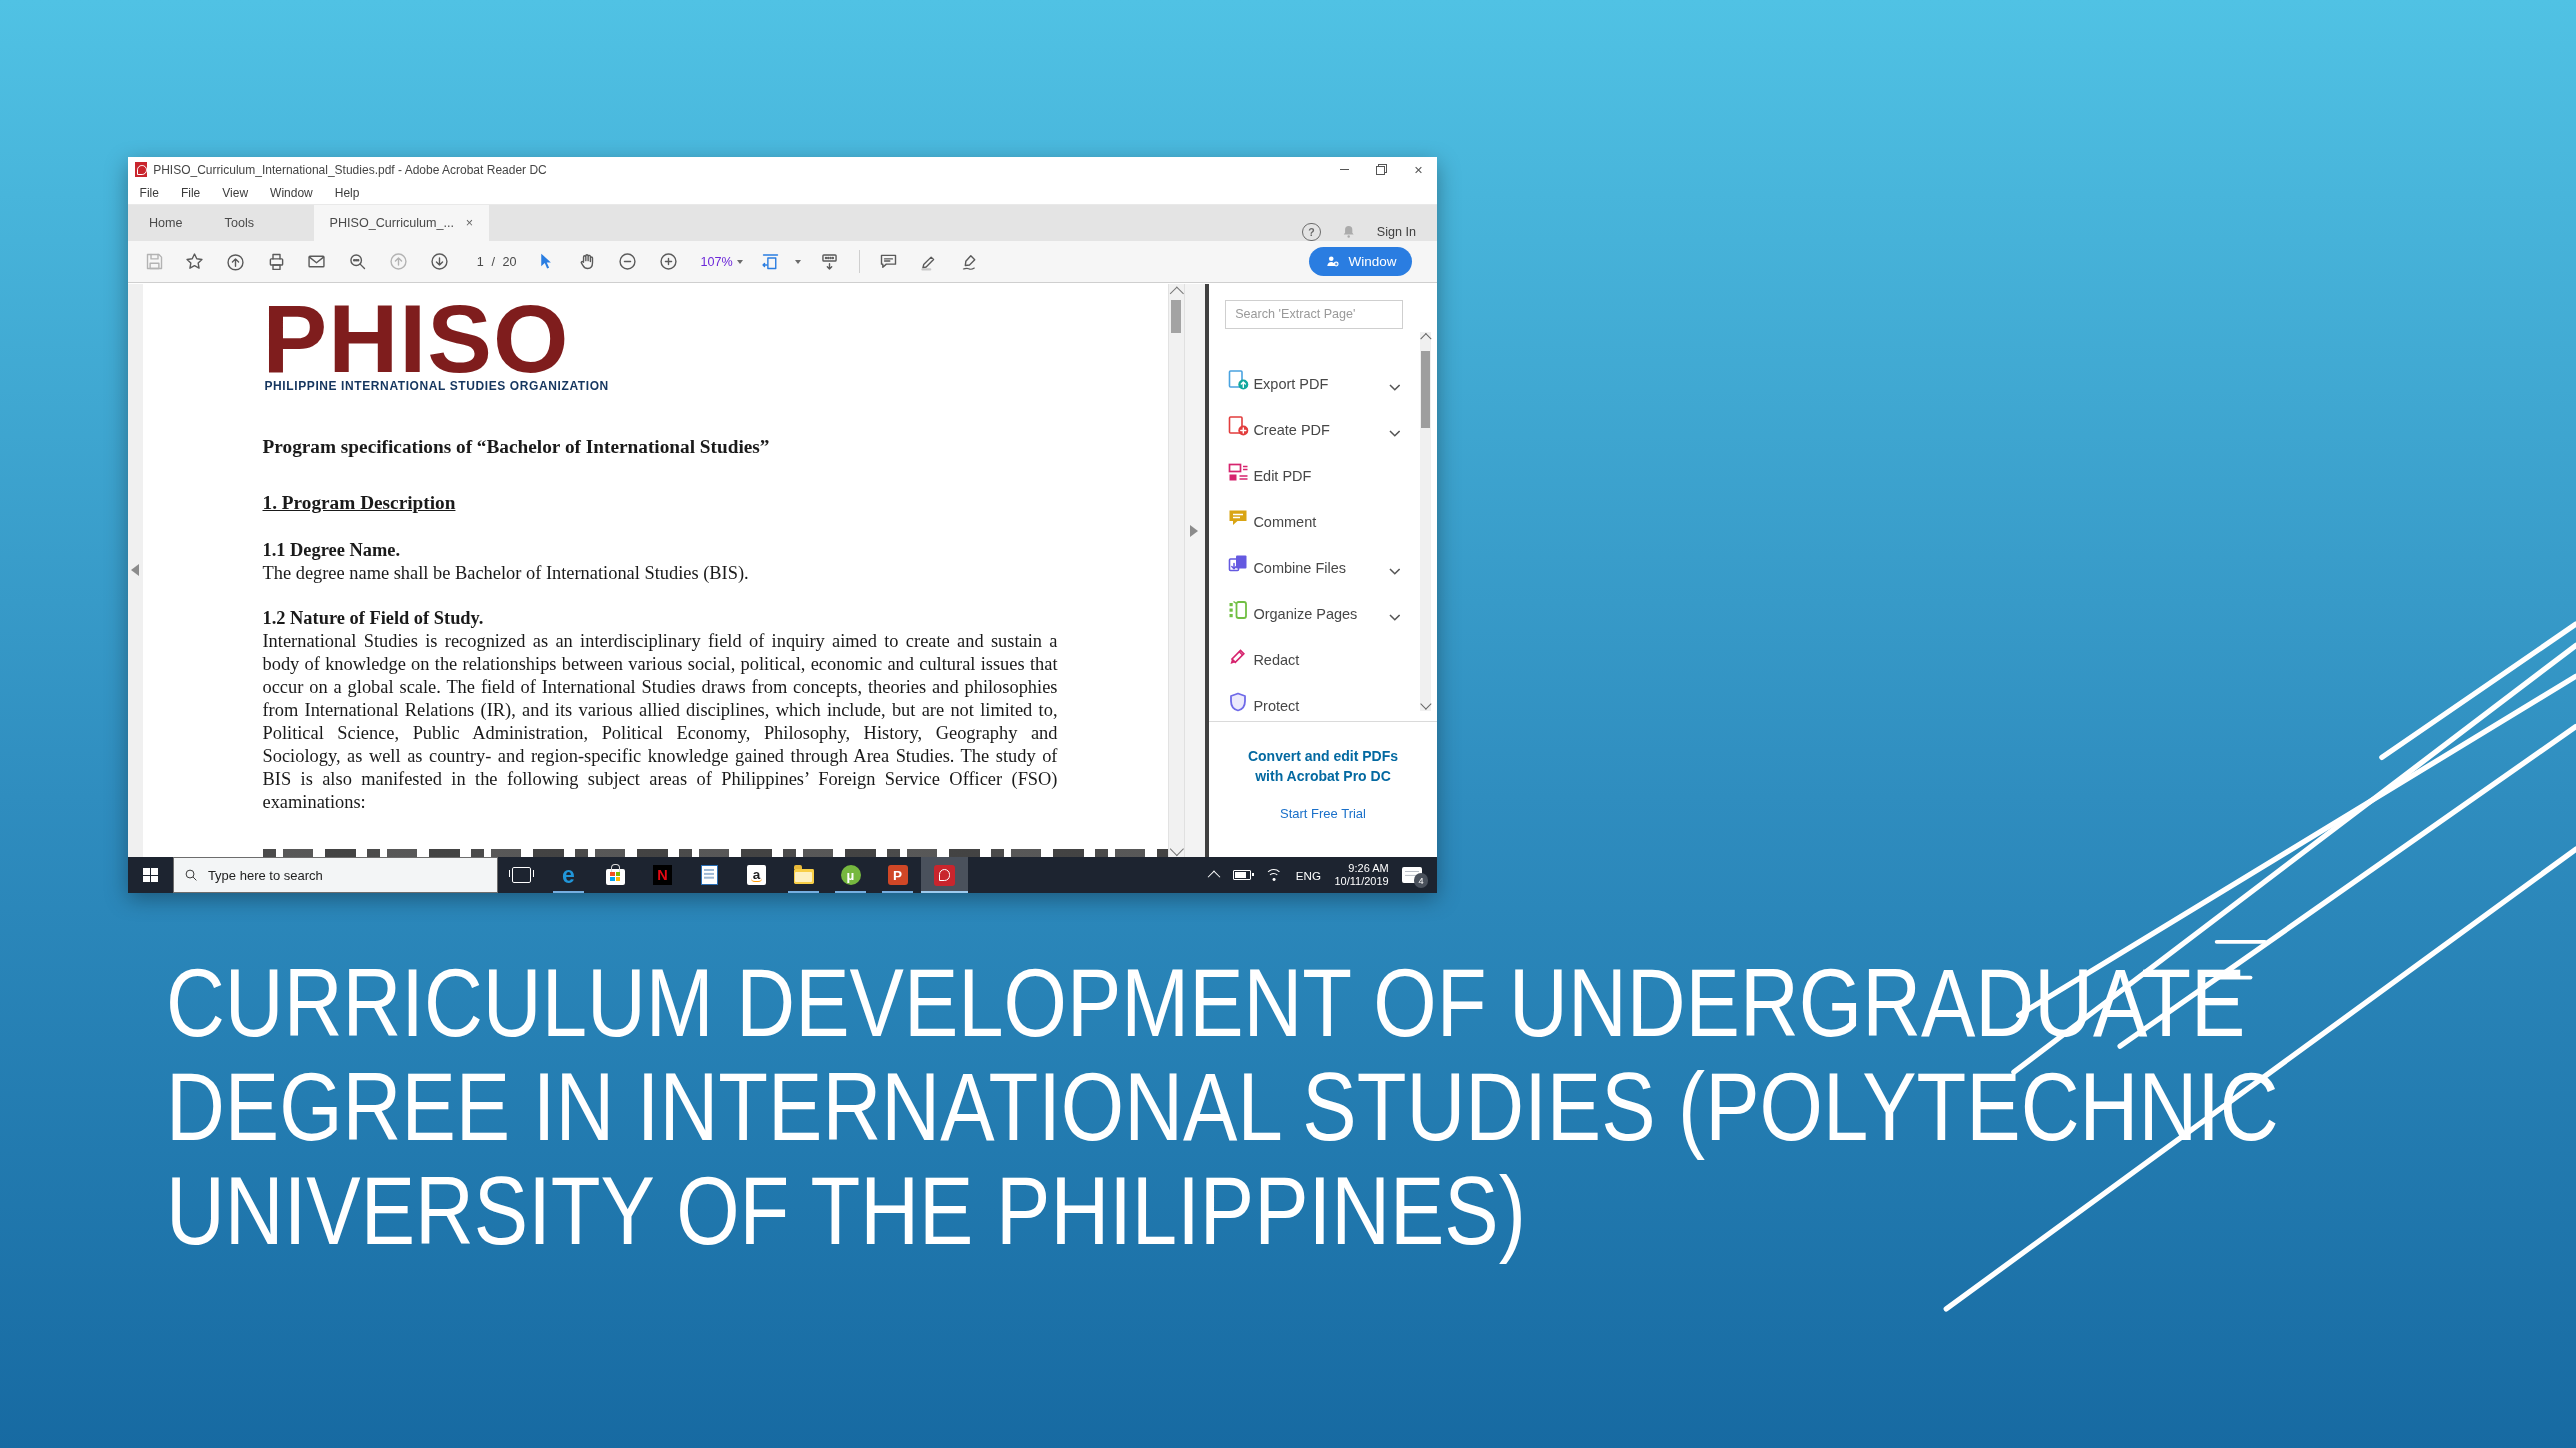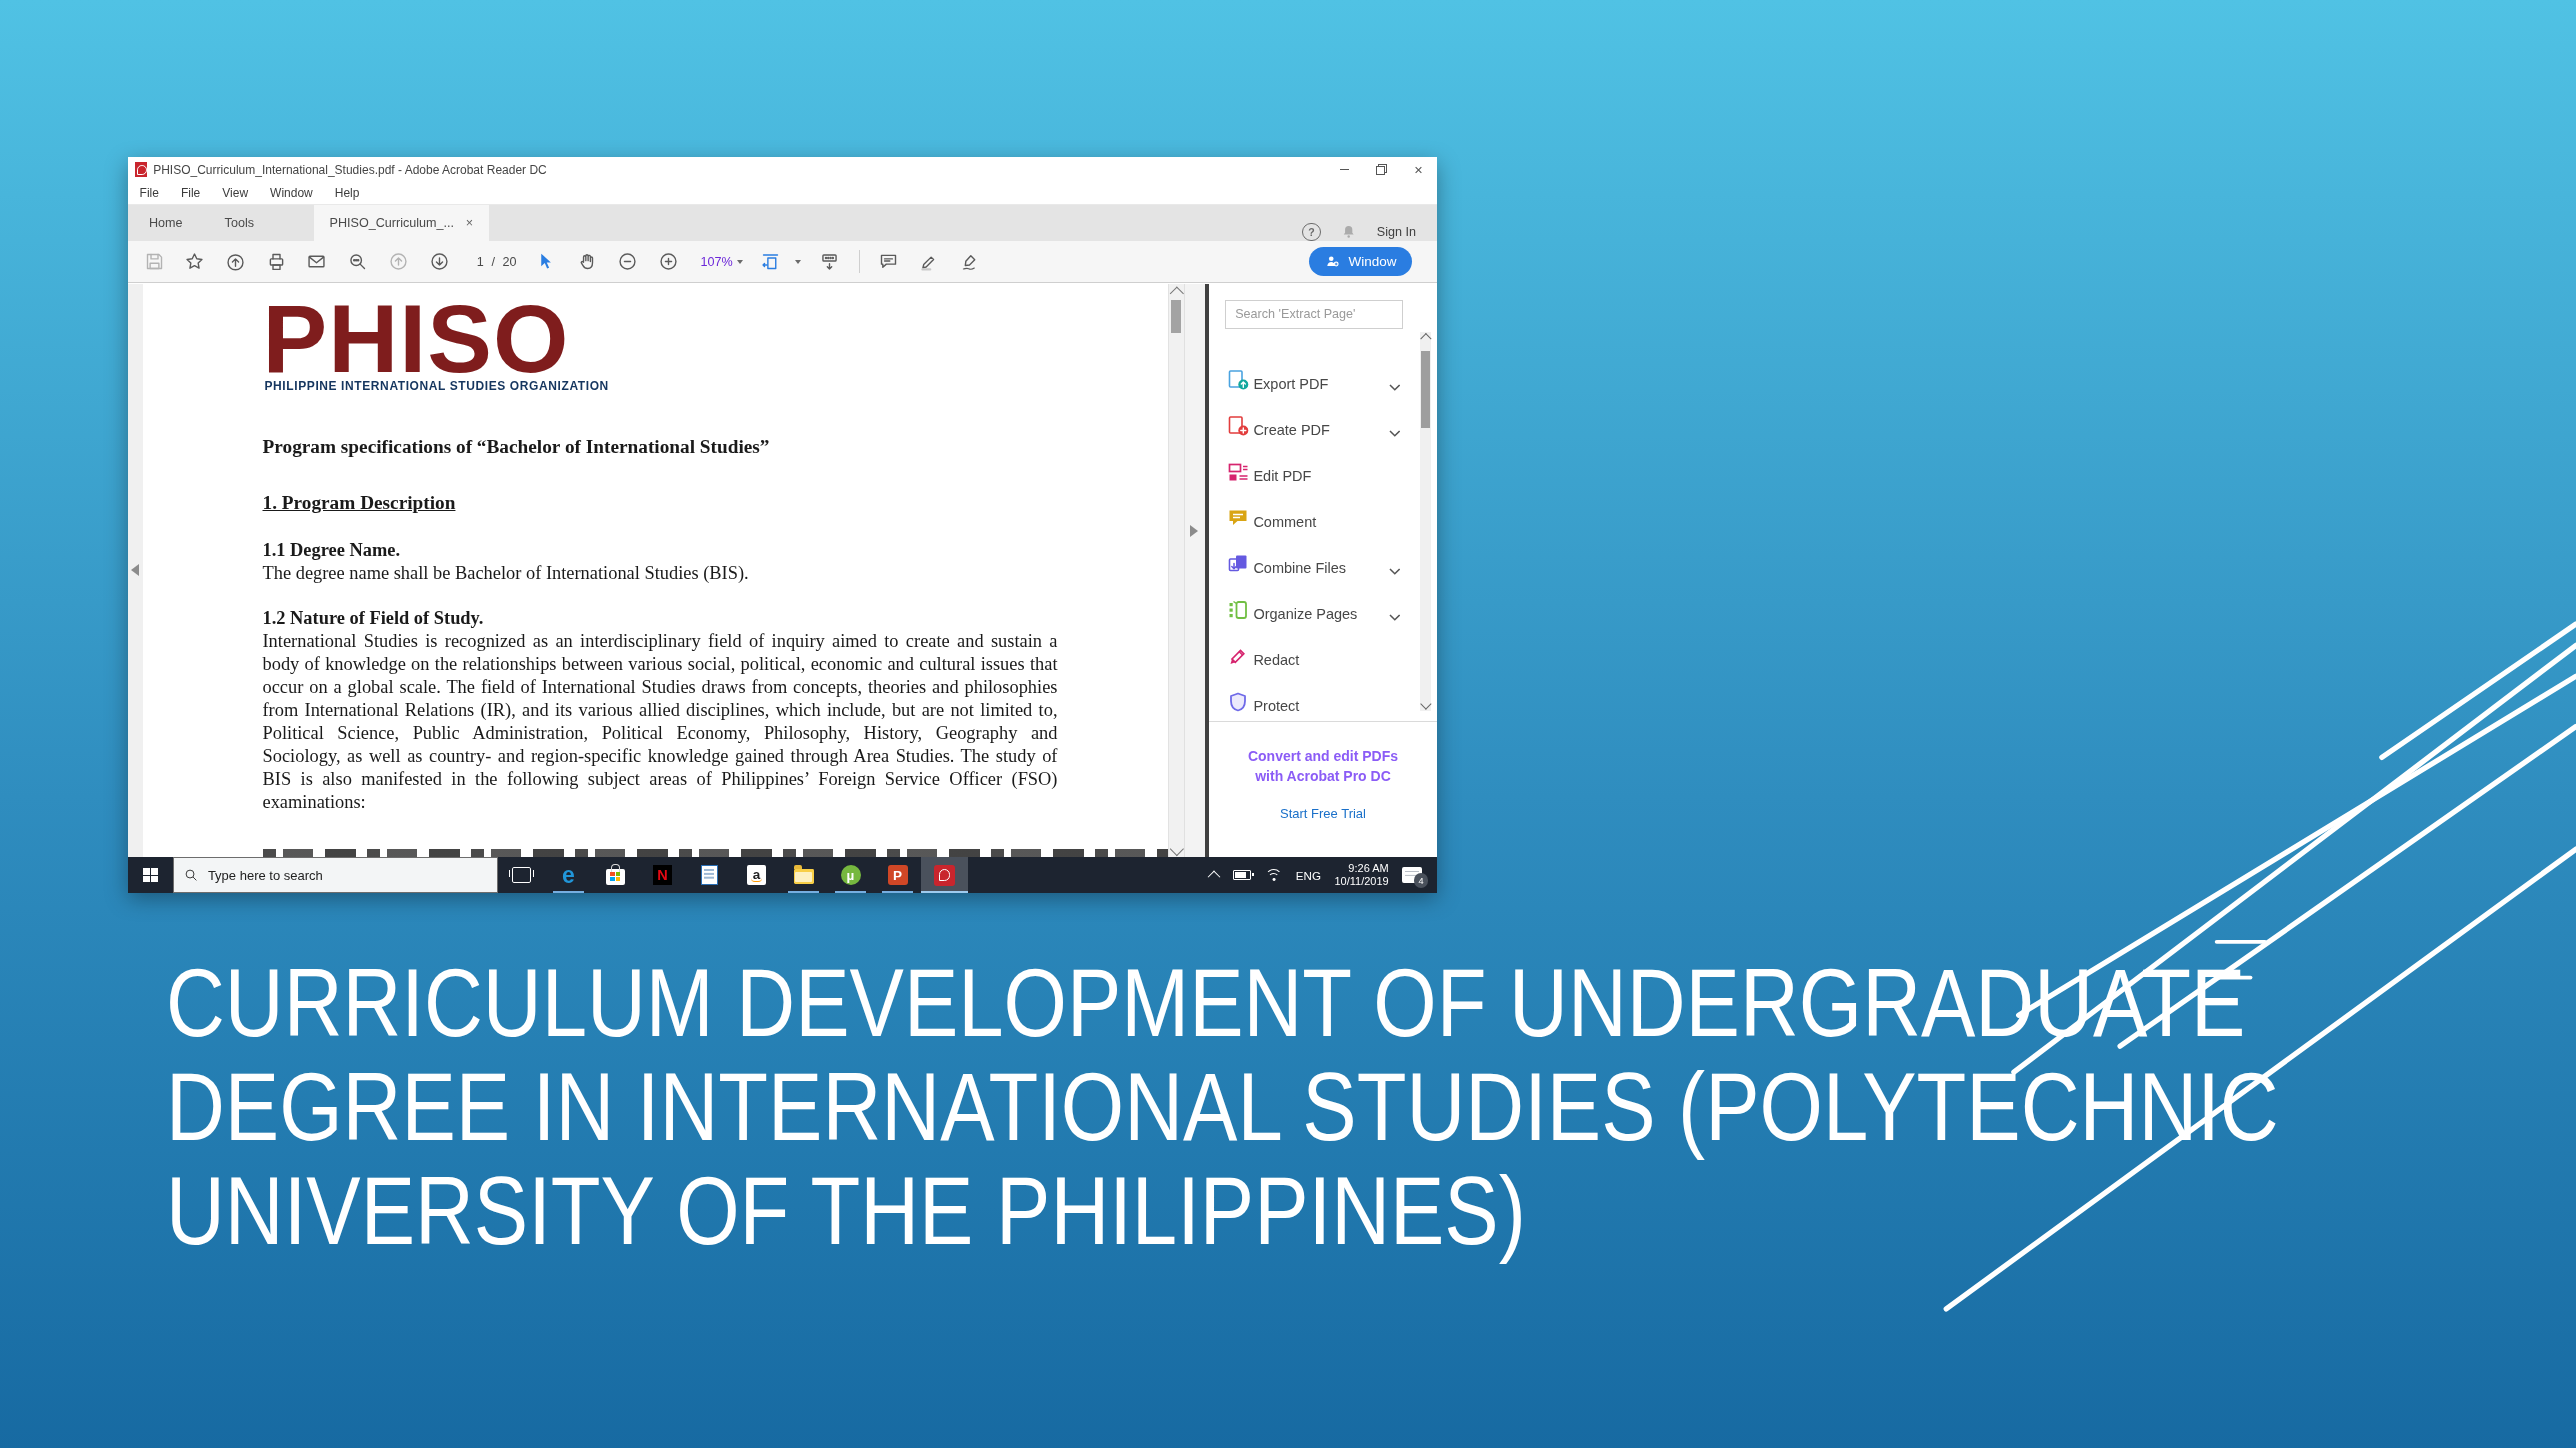--- a/index.html
+++ b/index.html
@@ -72,21 +72,21 @@
   .trow{height:46px;display:flex;align-items:flex-end;padding-left:17.4px;gap:3px;}
   .trow .lbl{font-size:14.5px;color:#474747;}
   .trow svg.ticon{width:24px;height:24px;flex:none;}
   .trow svg.vchev{width:11.6px;height:7.7px;margin-left:auto;margin-right:9.7px;stroke:#555;fill:none;stroke-width:1.6;}
   .panel-scroll{position:absolute;right:5.8px;top:48px;width:11.6px;height:379px;background:#f0f0f0;}
   .panel-thumb{position:absolute;left:1.4px;top:19.3px;width:8.7px;height:77px;background:#9e9e9e;}
   .pchev{width:6.8px;height:6.8px;border-right:1.4px solid #666;border-bottom:1.4px solid #666;position:absolute;left:1.9px;}
   .pchev.up{transform:rotate(-135deg);top:2.9px;}
   .pchev.down{transform:rotate(45deg);bottom:2.9px;}
   .tools-divider{position:absolute;left:0;top:437px;width:100%;height:1px;background:#dadada;}
-  .promo{position:absolute;left:0;top:462px;width:100%;text-align:center;font-size:14px;font-weight:bold;color:#8b5cf6;line-height:20px;}
+  .promo{position:absolute;left:0;top:462px;width:100%;text-align:center;font-size:14px;font-weight:bold;color:#0369a1;line-height:20px;}
   .trial{position:absolute;left:0;top:522px;width:100%;text-align:center;font-size:13px;color:#1a70c9;}
   
   .taskbar{position:absolute;left:0;top:700px;width:100%;height:36px;background:#1d2430;display:flex;align-items:center;}
   .start{width:45px;height:100%;display:flex;align-items:center;justify-content:center;}
   .winlogo{width:14.5px;height:14.5px;display:grid;grid-template-columns:6.8px 6.8px;grid-template-rows:6.8px 6.8px;gap:1px;}
   .winlogo i{background:#fff;}
   .tb-search{width:325px;height:100%;background:#f3f5f6;border:1px solid #6d6d6d;box-sizing:border-box;display:flex;align-items:center;gap:9.7px;padding-left:9.7px;}
   .tb-search svg{width:14.5px;height:14.5px;stroke:#333;fill:none;stroke-width:1.6;}
   .tb-search span{font-size:13px;color:#222;}
   .app-cell{width:47px;height:100%;display:flex;align-items:center;justify-content:center;position:relative;}

